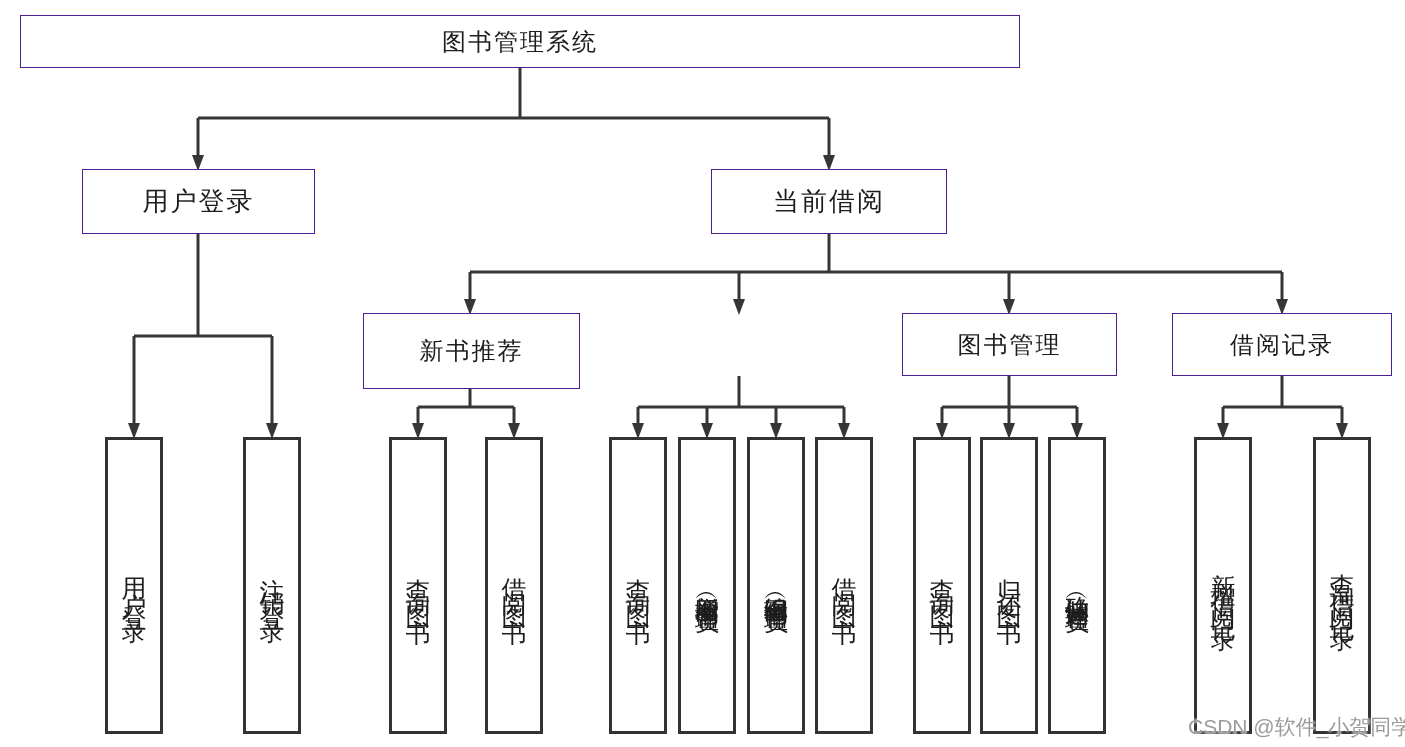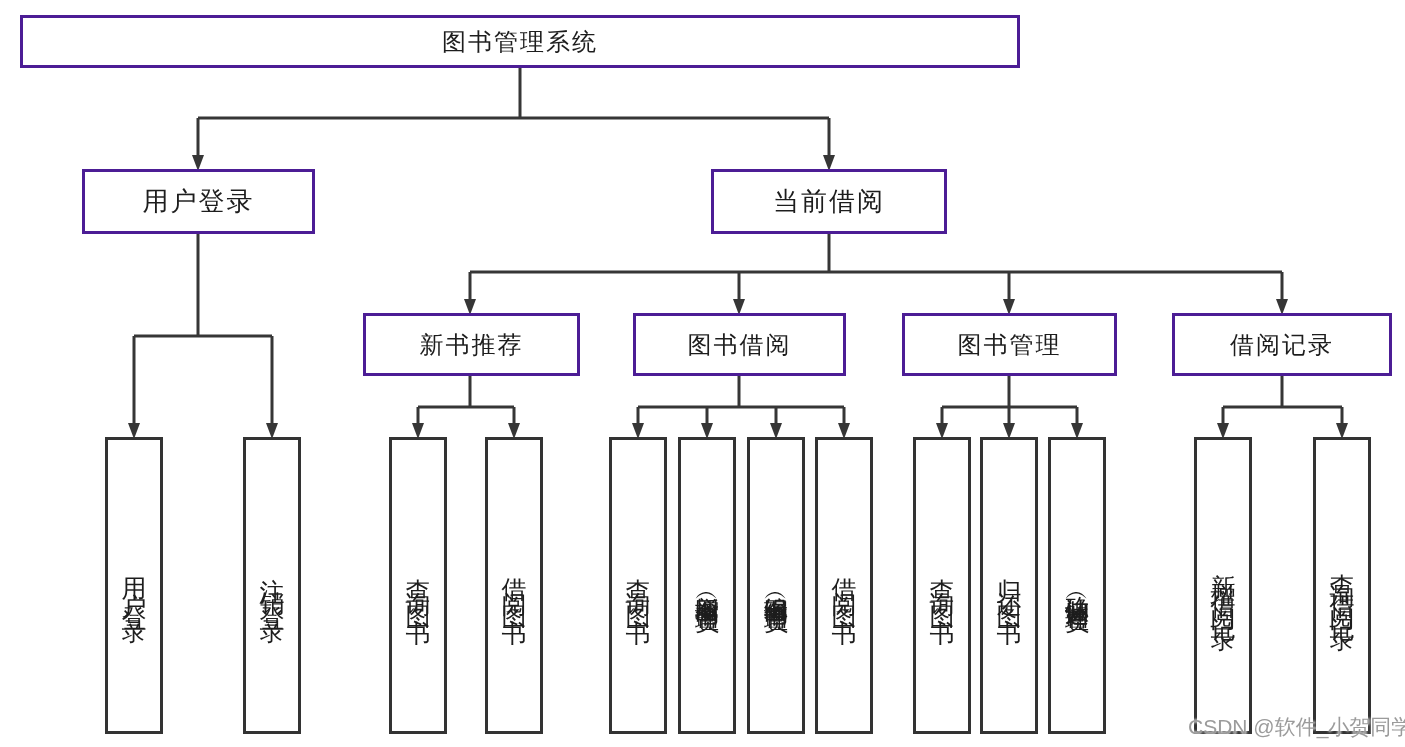--- a/index.html
+++ b/index.html
@@ -20,21 +20,21 @@
   }
   #connectors {
     position: absolute;
     left: 0; top: 0;
     width: 1405px;
     height: 747px;
   }
   .node {
     position: absolute;
     box-sizing: border-box;
-    border: 3px solid #4c1d95;
+    border: 1px solid #4c1d95;
     background: #ffffff;
     display: flex;
     align-items: center;
     justify-content: center;
     text-align: center;
   }
   .node.lvl-root { font-size: 24px; letter-spacing: 2px; }
   .node.lvl-2    { font-size: 26px; letter-spacing: 2px; }
   .node.lvl-3    { font-size: 24px; letter-spacing: 2px; }
   .leaf {
@@ -118,25 +118,22 @@
     <span>图书管理系统</span>
   </div>
 
   <div class="node lvl-2" style="left:82px; top:169px; width:233px; height:65px;">
     <span>用户登录</span>
   </div>
   <div class="node lvl-2" style="left:711px; top:169px; width:236px; height:65px;">
     <span>当前借阅</span>
   </div>
 
-  <div class="node lvl-3" style="left:363px; top:313px; width:217px; height:63px;">
+  <div class="node lvl-3" style="left:363px; top:313px; width:217px; height:76px;">
     <span>新书推荐</span>
-  </div>
-  <div class="node lvl-3" style="left:633px; top:313px; width:213px; height:63px;">
-    <span>图书借阅</span>
   </div>
   <div class="node lvl-3" style="left:902px; top:313px; width:215px; height:63px;">
     <span>图书管理</span>
   </div>
   <div class="node lvl-3" style="left:1172px; top:313px; width:220px; height:63px;">
     <span>借阅记录</span>
   </div>
 
   <div class="leaf" style="left:105px;">
     <span class="vtext s4">用户登录</span>

